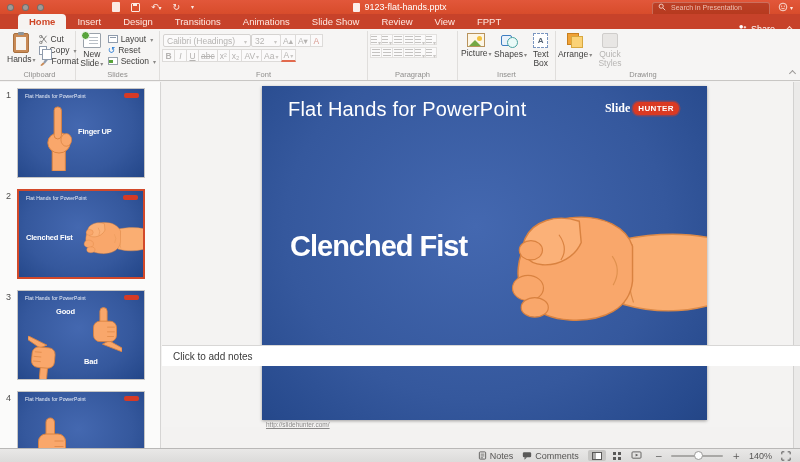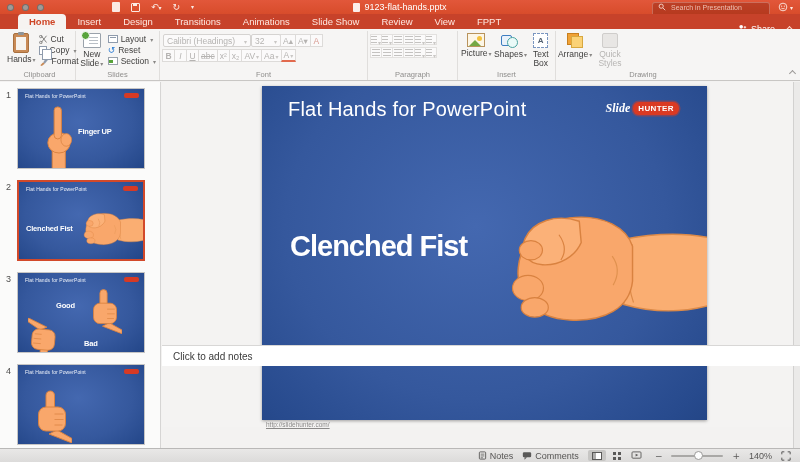--- a/index.html
+++ b/index.html
@@ -91,36 +91,36 @@
   .soutline-icon{width:11px;height:9px;border:2px solid #c9c7c5;border-radius:2px;}
   .smartart-icon{width:20px;height:14px;background:#cfe0cd;clip-path:polygon(0 30%,55% 30%,55% 0,100% 50%,55% 100%,55% 70%,0 70%);}
   .ribchev{position:absolute;right:5px;bottom:4px;width:5px;height:5px;border-left:1.5px solid #9c9a98;border-top:1.5px solid #9c9a98;transform:rotate(45deg);}
 
   
   .content{position:absolute;left:0;top:82px;width:800px;height:366px;}
   .thumb-panel{position:absolute;left:0;top:0;width:161px;height:366px;background:#fbfbfa;
                border-right:1px solid #d6d5d4;overflow:hidden;padding-top:6px;}
   .thumb-item{display:flex;margin-bottom:11px;}
   .tnum{width:17px;text-align:center;font-size:9px;color:#4f4e4d;padding-top:2px;}
-  .thumb{width:128px;height:81px;border:1px solid #c6c5c4;position:relative;overflow:hidden;
+  .thumb{width:128px;height:90px;border:1px solid #c6c5c4;position:relative;overflow:hidden;
          background:radial-gradient(ellipse 95% 115% at 48% 42%,#4468b0 0%,#35589d 45%,#274a8d 68%,#16336b 100%);}
   .thumb.selected{border:2px solid #d2492a;}
   .mini-title{position:absolute;left:7px;top:4px;font-size:5px;color:#eef2fa;letter-spacing:.1px;}
   .mini-logo{position:absolute;right:5px;top:4px;width:15px;height:4.5px;background:#d63a25;border-radius:2px;}
   .mini-cap{position:absolute;color:#fff;font-weight:bold;font-size:7.5px;letter-spacing:-.2px;}
   .hand{position:absolute;}
 
   .editor{position:absolute;left:162px;top:0;width:631px;height:345px;background:#f4f3f2;}
   .scroll-strip{position:absolute;right:0;top:0;width:7px;height:366px;background:#ebeae9;border-left:1px solid #d2d1d0;}
   .slide{position:absolute;left:100px;top:4px;width:445px;height:334px;overflow:hidden;
          background:radial-gradient(ellipse 95% 115% at 48% 42%,#4468b0 0%,#35589d 45%,#274a8d 68%,#16336b 100%);
          box-shadow:0 1px 3px rgba(0,0,0,.35);}
   .slide-title{position:absolute;left:26px;top:12px;font-size:20px;color:#fff;letter-spacing:.2px;}
   .logo{position:absolute;right:28px;top:15px;display:flex;align-items:center;gap:3px;}
-  .logo-slide{font-family:"Liberation Serif",serif;font-style:italic;font-weight:bold;color:#fff;font-size:12px;}
+  .logo-slide{font-family:"Liberation Serif",serif;font-weight:bold;color:#fff;font-size:12px;}
   .logo-chip{background:#da3a23;border-radius:6px;padding:1.5px 5px 2px;color:#fff;font-size:8px;
              font-weight:bold;letter-spacing:.4px;box-shadow:0 0 0 1.5px rgba(218,58,35,.45);}
   .slide-heading{position:absolute;left:28px;top:144px;font-size:29px;font-weight:bold;color:#fff;letter-spacing:-1px;}
   .fist-wrap{position:absolute;right:-2px;top:110px;width:242px;height:155px;}
   .slide-link{position:absolute;left:104px;top:339px;font-size:6.5px;color:#8a8988;text-decoration:underline;}
 
   
   .notes{position:absolute;left:162px;top:345px;width:638px;height:21px;background:#fff;
          border-top:1px solid #d8d7d6;display:flex;align-items:center;padding-left:11px;
          font-size:10px;color:#3a3a3a;}
@@ -443,21 +443,21 @@
         <div class="tnum">3</div>
         <div class="thumb">
           <div class="mini-title">Flat Hands for PowerPoint</div>
           <div class="mini-logo"></div>
           <svg class="hand" style="right:22px;top:13px;width:34px;height:48px">
               <use href="#sym-thumbup"></use>
             </svg>
           <svg class="hand" style="left:8px;top:46px;width:34px;height:48px;transform:rotate(185deg)">
               <use href="#sym-thumbup"></use>
             </svg>
-          <div class="mini-cap" style="left:38px;top:28px">Good</div>
+          <div class="mini-cap" style="left:38px;top:16px">Good</div>
           <div class="mini-cap" style="left:66px;top:66px">Bad</div>
         </div>
       </div>
 
       <div class="thumb-item">
         <div class="tnum">4</div>
         <div class="thumb">
           <div class="mini-title">Flat Hands for PowerPoint</div>
           <div class="mini-logo"></div>
           <svg class="hand" style="left:14px;top:22px;width:40px;height:56px">

